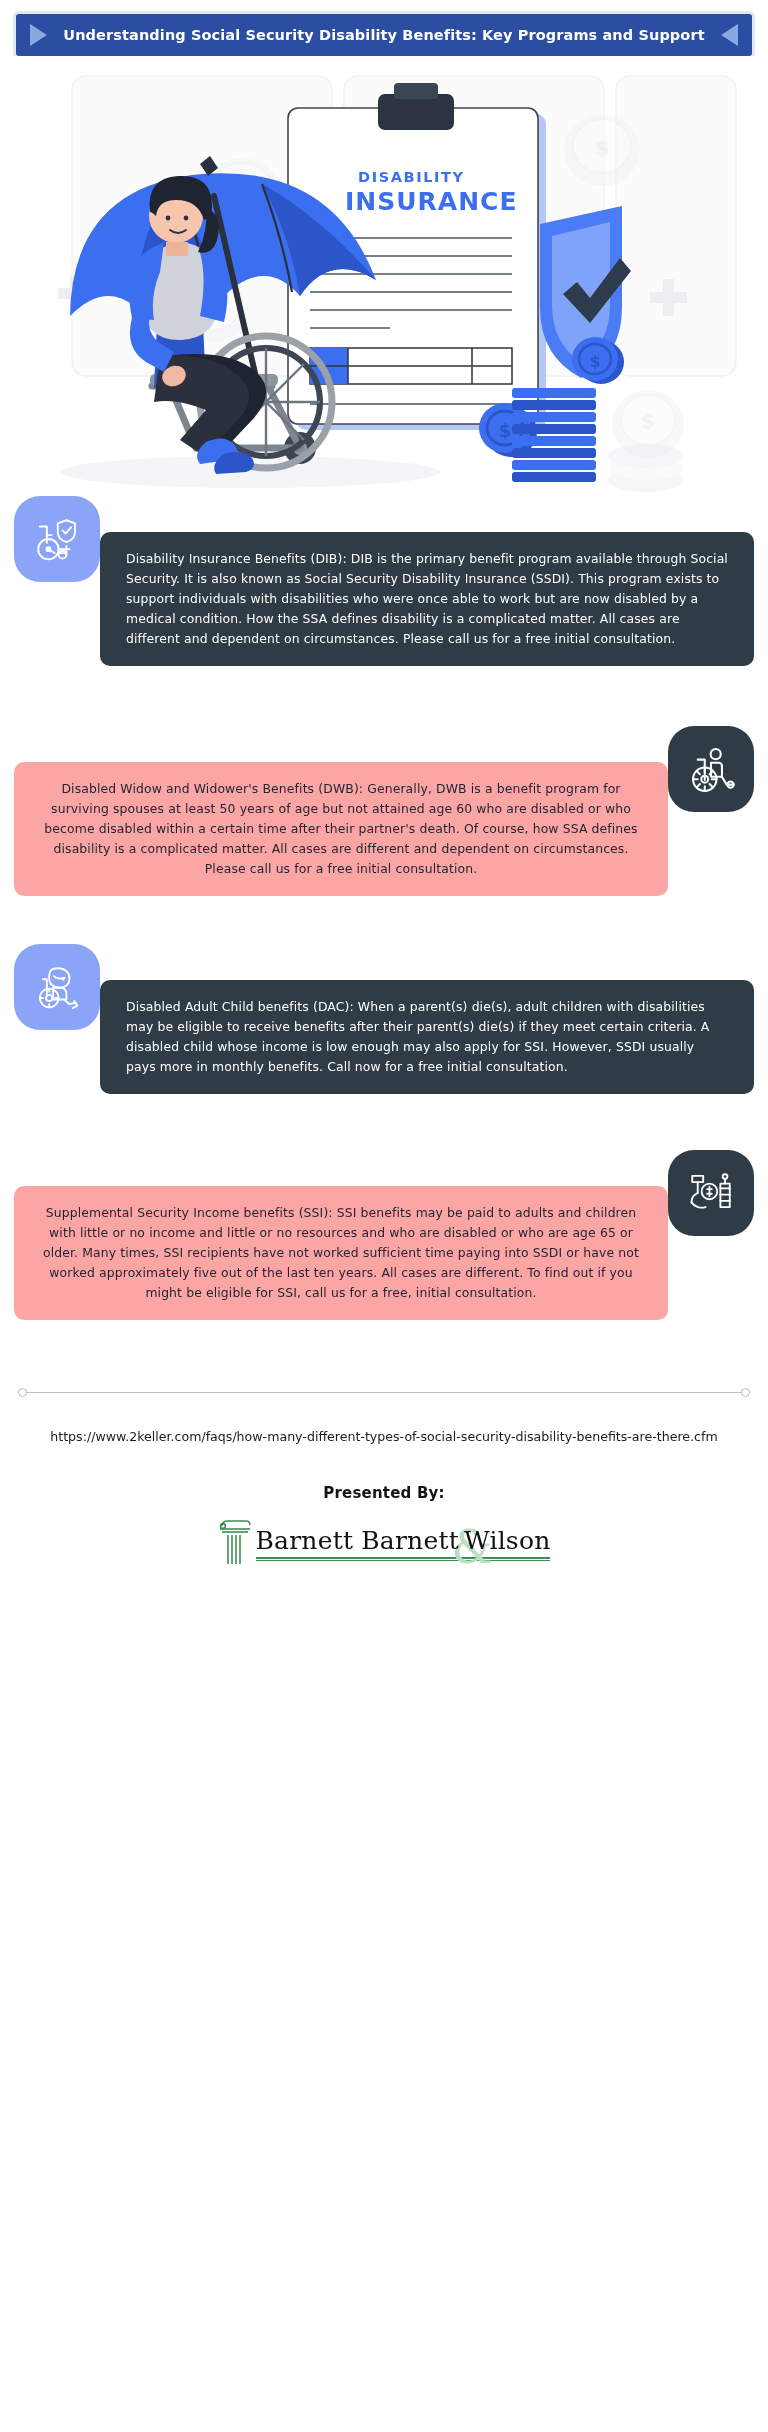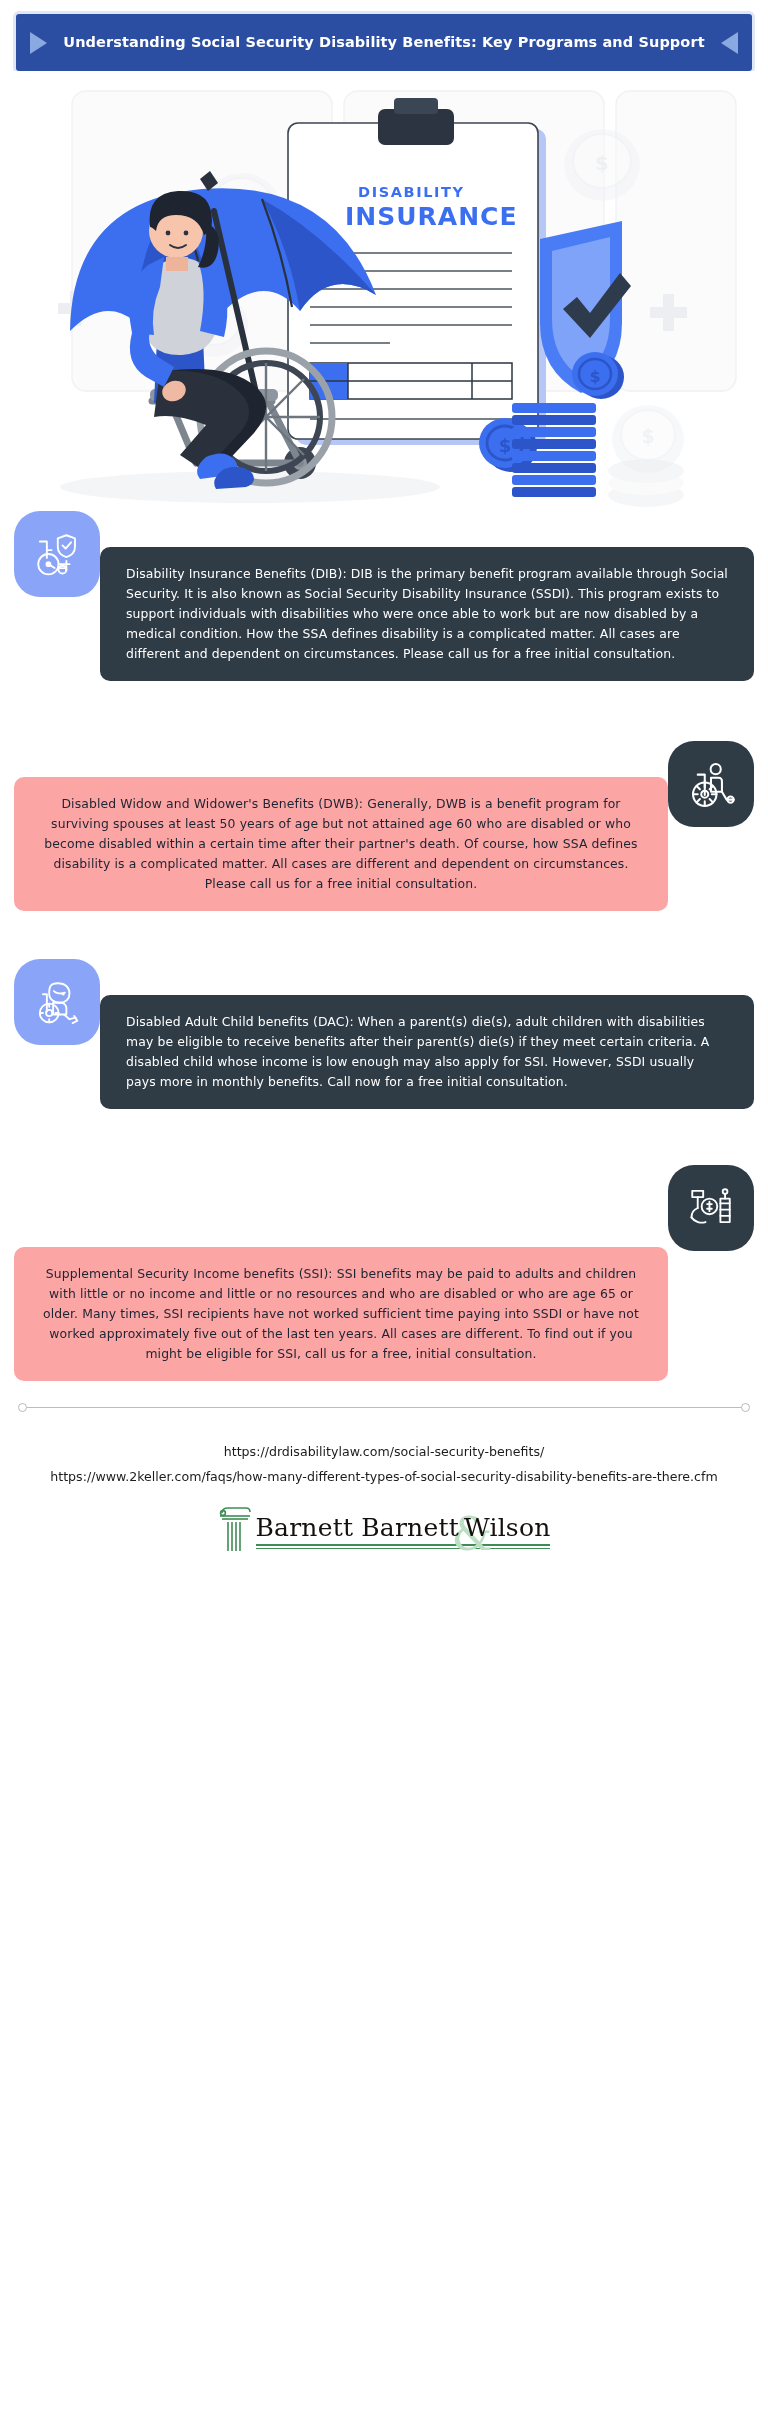--- a/index.html
+++ b/index.html
@@ -8,21 +8,21 @@
     background: #ffffff;
     font-family: "DejaVu Sans", "Liberation Sans", sans-serif;
   }
   body { width: 768px; height: 2432px; position: relative; overflow: hidden; }
 
   
   .banner-wrap { padding: 14px 16px 0 16px; }
   .banner {
     background: #2b4ea2;
     border-radius: 3px;
-    height: 57px;
+    height: 42px;
     display: flex;
     align-items: center;
     justify-content: space-between;
     padding: 0 14px;
     box-shadow: 0 0 0 3px rgba(150,175,225,.30);
   }
   .tri { width: 0; height: 0; flex: 0 0 auto; }
   .tri-right {
     border-top: 11px solid transparent;
     border-bottom: 11px solid transparent;
@@ -89,21 +89,21 @@
   .r1 .badge { left: 4px;  top: 0px; }
   .r1 .bubble { left: 90px; right: 4px; top: 36px; }
   
   .r2 .badge { right: 4px; top: 0px; }
   .r2 .bubble { left: 4px; right: 90px; top: 36px; }
   
   .r3 .badge { left: 4px;  top: 0px; }
   .r3 .bubble { left: 90px; right: 4px; top: 36px; }
   
   .r4 .badge { right: 4px; top: 0px; }
-  .r4 .bubble { left: 4px; right: 90px; top: 36px; margin-top: 46px; }
+  .r4 .bubble { left: 4px; right: 90px; top: 36px; }
 
   
   .divider-wrap {
     margin: 26px 18px 0 18px;
     display: flex; align-items: center;
   }
   .dv-dot {
     width: 9px; height: 9px; border-radius: 50%;
     border: 1.4px solid #b9b9b9; background: #fff; flex: 0 0 auto;
   }
@@ -399,23 +399,23 @@
   </div>
 </div>
 
 <div class="divider-wrap">
   <span class="dv-dot"></span>
   <span class="dv-line"></span>
   <span class="dv-dot"></span>
 </div>
 
 <div class="footer">
-  <div class="link-line">https://drdisabilitylaw.com/social-security-benefits/</div>
   <div class="link-line">https://www.2keller.com/faqs/how-many-different-types-of-social-security-disability-benefits-are-there.cfm</div>
 
+  <div class="presented">Presented By:</div>
 
   <div class="logo-wrap">
     <svg width="34" height="56" viewBox="0 0 34 56">
       <g stroke="#3f8c55" stroke-width="1.6" fill="none">
         <path d="M4 10 q0 -5 6 -5 h18 q4 0 4 4"></path>
         <line x1="2" y1="13" x2="32" y2="13"></line>
         <line x1="4" y1="16" x2="30" y2="16"></line>
         <circle cx="5" cy="10" r="2.4"></circle>
         <line x1="10" y1="19" x2="10" y2="48"></line>
         <line x1="14" y1="19" x2="14" y2="48"></line>

